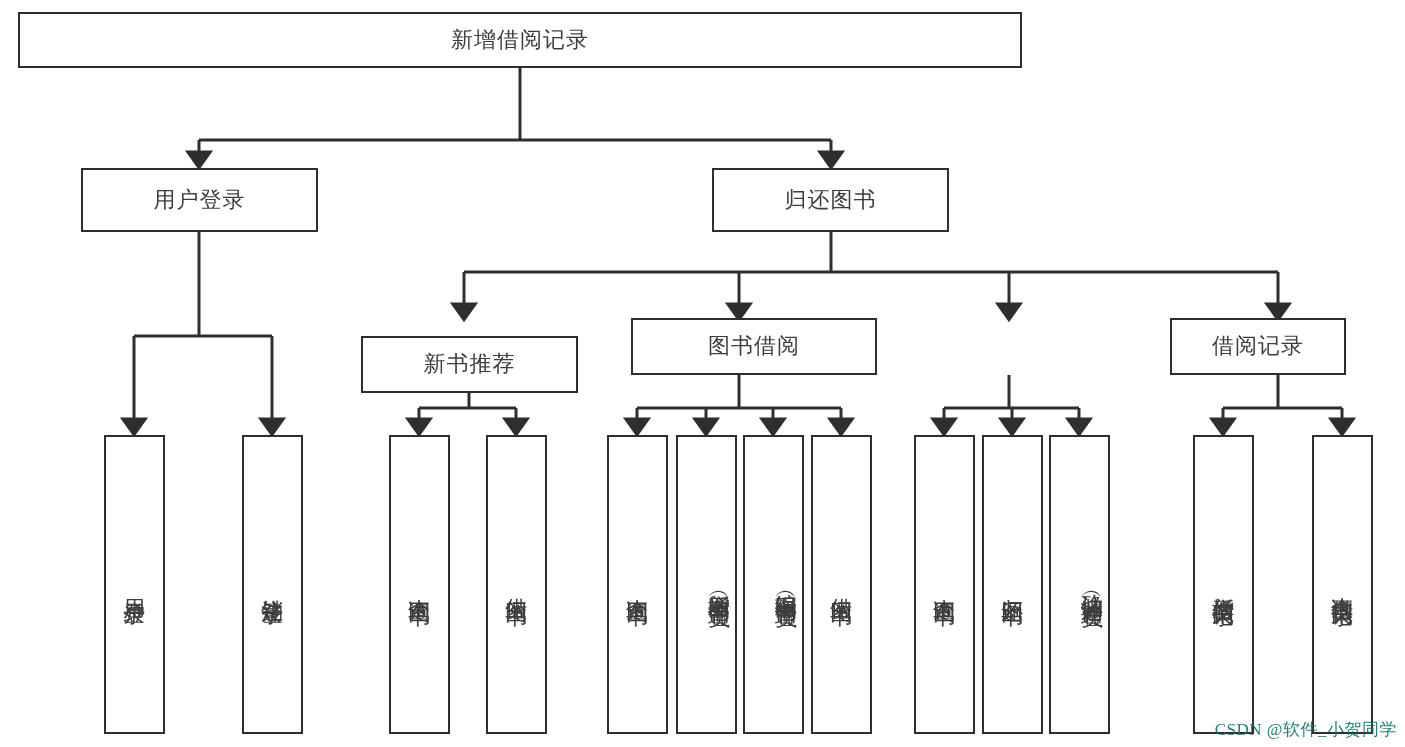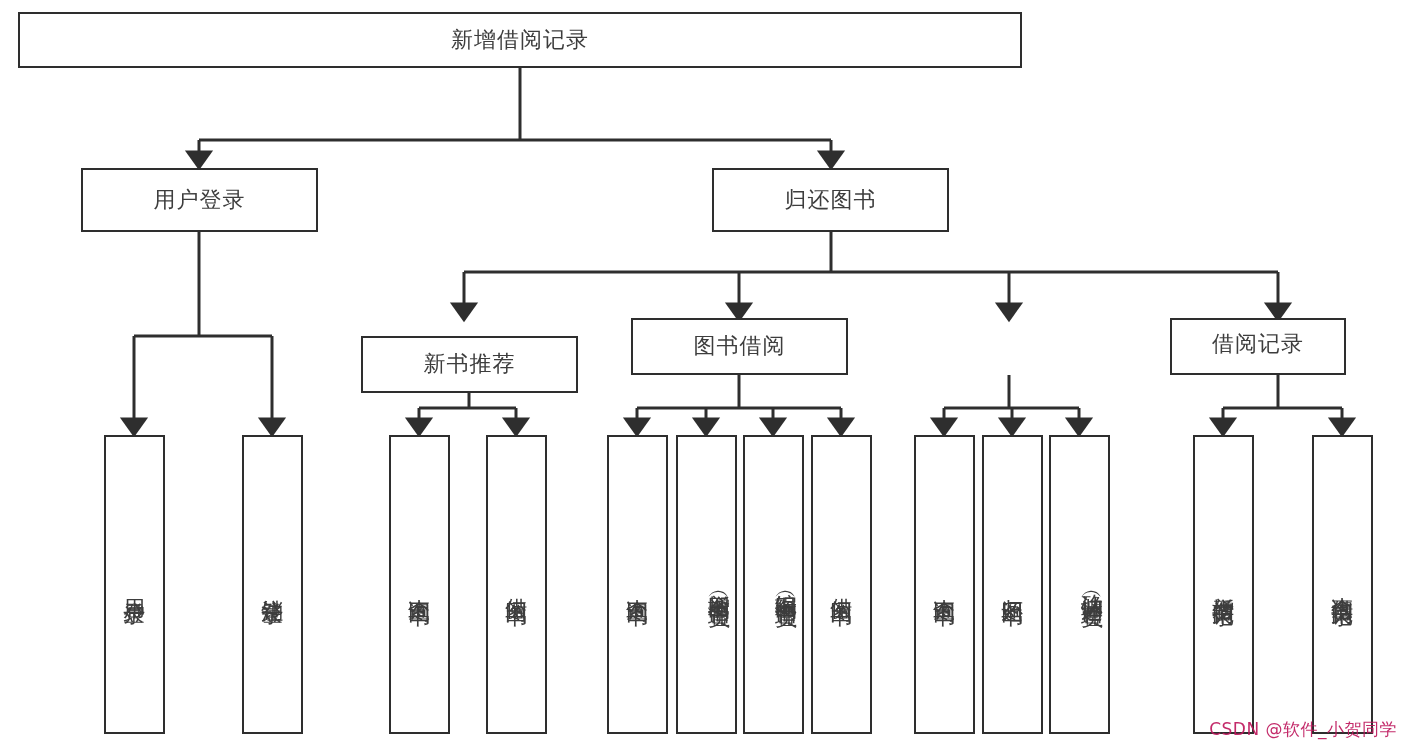--- a/index.html
+++ b/index.html
@@ -60,24 +60,25 @@
   }
   .node.vert .label {
     writing-mode: vertical-rl;
     text-orientation: upright;
   }
   #watermark {
     position: absolute;
     right: 8px;
     bottom: 6px;
     font-size: 17px;
-    color: #be185d;
+    color: #0f766e;
     letter-spacing: 0.5px;
     white-space: nowrap;
     opacity: 0.92;
+    font-family: Liberation Serif, serif;
   }
 </style>
 </head>
 <body>
 
 <div id="canvas">
 
   <svg id="edges" viewBox="0 0 1405 747">
     <defs>
       <marker id="arw" markerWidth="11" markerHeight="11" refX="3.2" refY="5.5" orient="auto" markerUnits="strokeWidth">
@@ -137,24 +138,24 @@
   <div class="node horiz" style="left:81px; top:168px; width:237px; height:64px;">
     <span class="label">用户登录</span>
   </div>
   <div class="node horiz" style="left:712px; top:168px; width:237px; height:64px;">
     <span class="label">归还图书</span>
   </div>
 
   <div class="node horiz" style="left:361px; top:336px; width:217px; height:57px;">
     <span class="label">新书推荐</span>
   </div>
-  <div class="node horiz" style="left:631px; top:318px; width:217px; height:57px;">
+  <div class="node horiz" style="left:631px; top:318px; width:246px; height:57px;">
     <span class="label">图书借阅</span>
   </div>
-  <div class="node horiz" style="left:1170px; top:318px; width:176px; height:57px;font-family:Liberation Mono, monospace;">
+  <div class="node horiz" style="left:1170px; top:318px; width:176px; height:57px;">
     <span class="label">借阅记录</span>
   </div>
 
   <div class="node vert" style="left:104px; top:435px; width:61px; height:299px;">
     <span class="label">用户登录</span>
   </div>
   <div class="node vert" style="left:242px; top:435px; width:61px; height:299px;">
     <span class="label">注销登录</span>
   </div>
 

